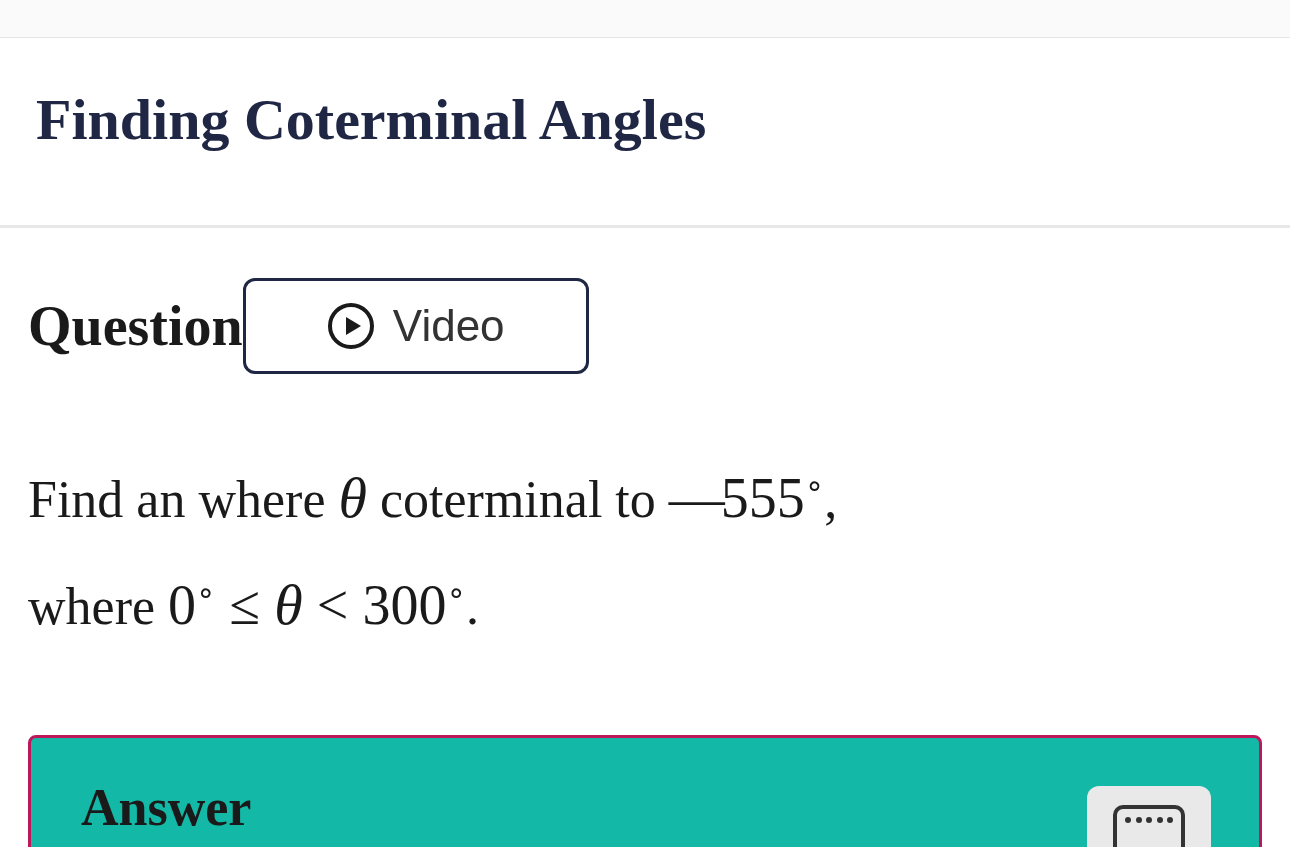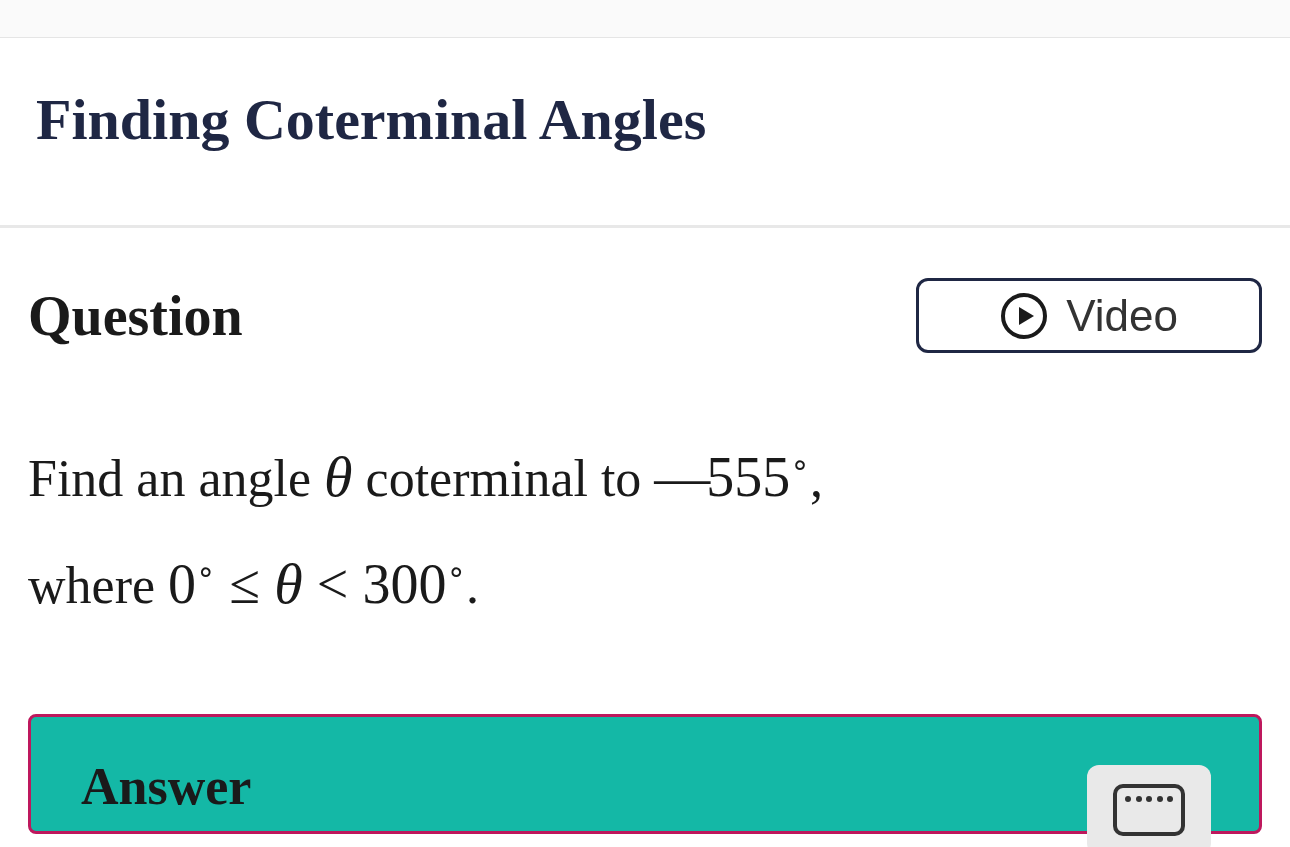--- a/index.html
+++ b/index.html
@@ -28,38 +28,37 @@
     color: #1f2744;
   }
   .content-card {
     border-top: 3px solid #e8e8e8;
     background: #ffffff;
     padding: 50px 28px 0 28px;
   }
   .question-row {
     display: flex;
     align-items: center;
-    justify-content: space-between;
     margin-bottom: 70px;
   }
   .question-heading {
     font-size: 56px;
     font-weight: bold;
     color: #1a1a1a;
   }
   .button-group {
     display: flex;
     gap: 24px;
   }
   .action-button {
     display: flex;
     align-items: center;
     justify-content: center;
     gap: 18px;
-    height: 75px;
+    height: 96px;
     border: 3px solid #1f2744;
     border-radius: 12px;
     background: #ffffff;
     font-family: 'Segoe UI', Arial, sans-serif;
     font-size: 44px;
     color: #333;
     cursor: pointer;
     padding: 0 40px;
   }
   .video-btn {
@@ -171,21 +170,21 @@
             <circle cx="24" cy="24" r="21" fill="none" stroke="#1a1a1a" stroke-width="4"></circle>
             <polygon points="19,15 19,33 34,24" fill="#1a1a1a"></polygon>
           </svg>
         </span>
         <span>Video</span>
       </button>
     </div>
   </div>
 
   <div class="problem-text">
-    <span>Find an angle </span><span class="math-var">θ</span><span> coterminal to </span><span class="math-expr"><span class="minus-sign">—</span>555</span><span class="deg">∘</span><span>,</span><br>
+    <span>Find an where </span><span class="math-var">θ</span><span> coterminal to </span><span class="math-expr"><span class="minus-sign">—</span>555</span><span class="deg">∘</span><span>,</span><br>
     <span>where </span><span class="math-expr">0</span><span class="deg">∘</span><span class="math-expr leq"> ≤ </span><span class="math-var">θ</span><span class="math-expr"> &lt; </span><span class="math-expr">300</span><span class="deg">∘</span><span>.</span>
   </div>
 
   <div class="answer-card">
     <h3 class="answer-heading">Answer</h3>
     <div class="keypad-button">
       <div class="keypad-inner">
         <div class="keypad-dots">
           <span></span>
             <span></span>

